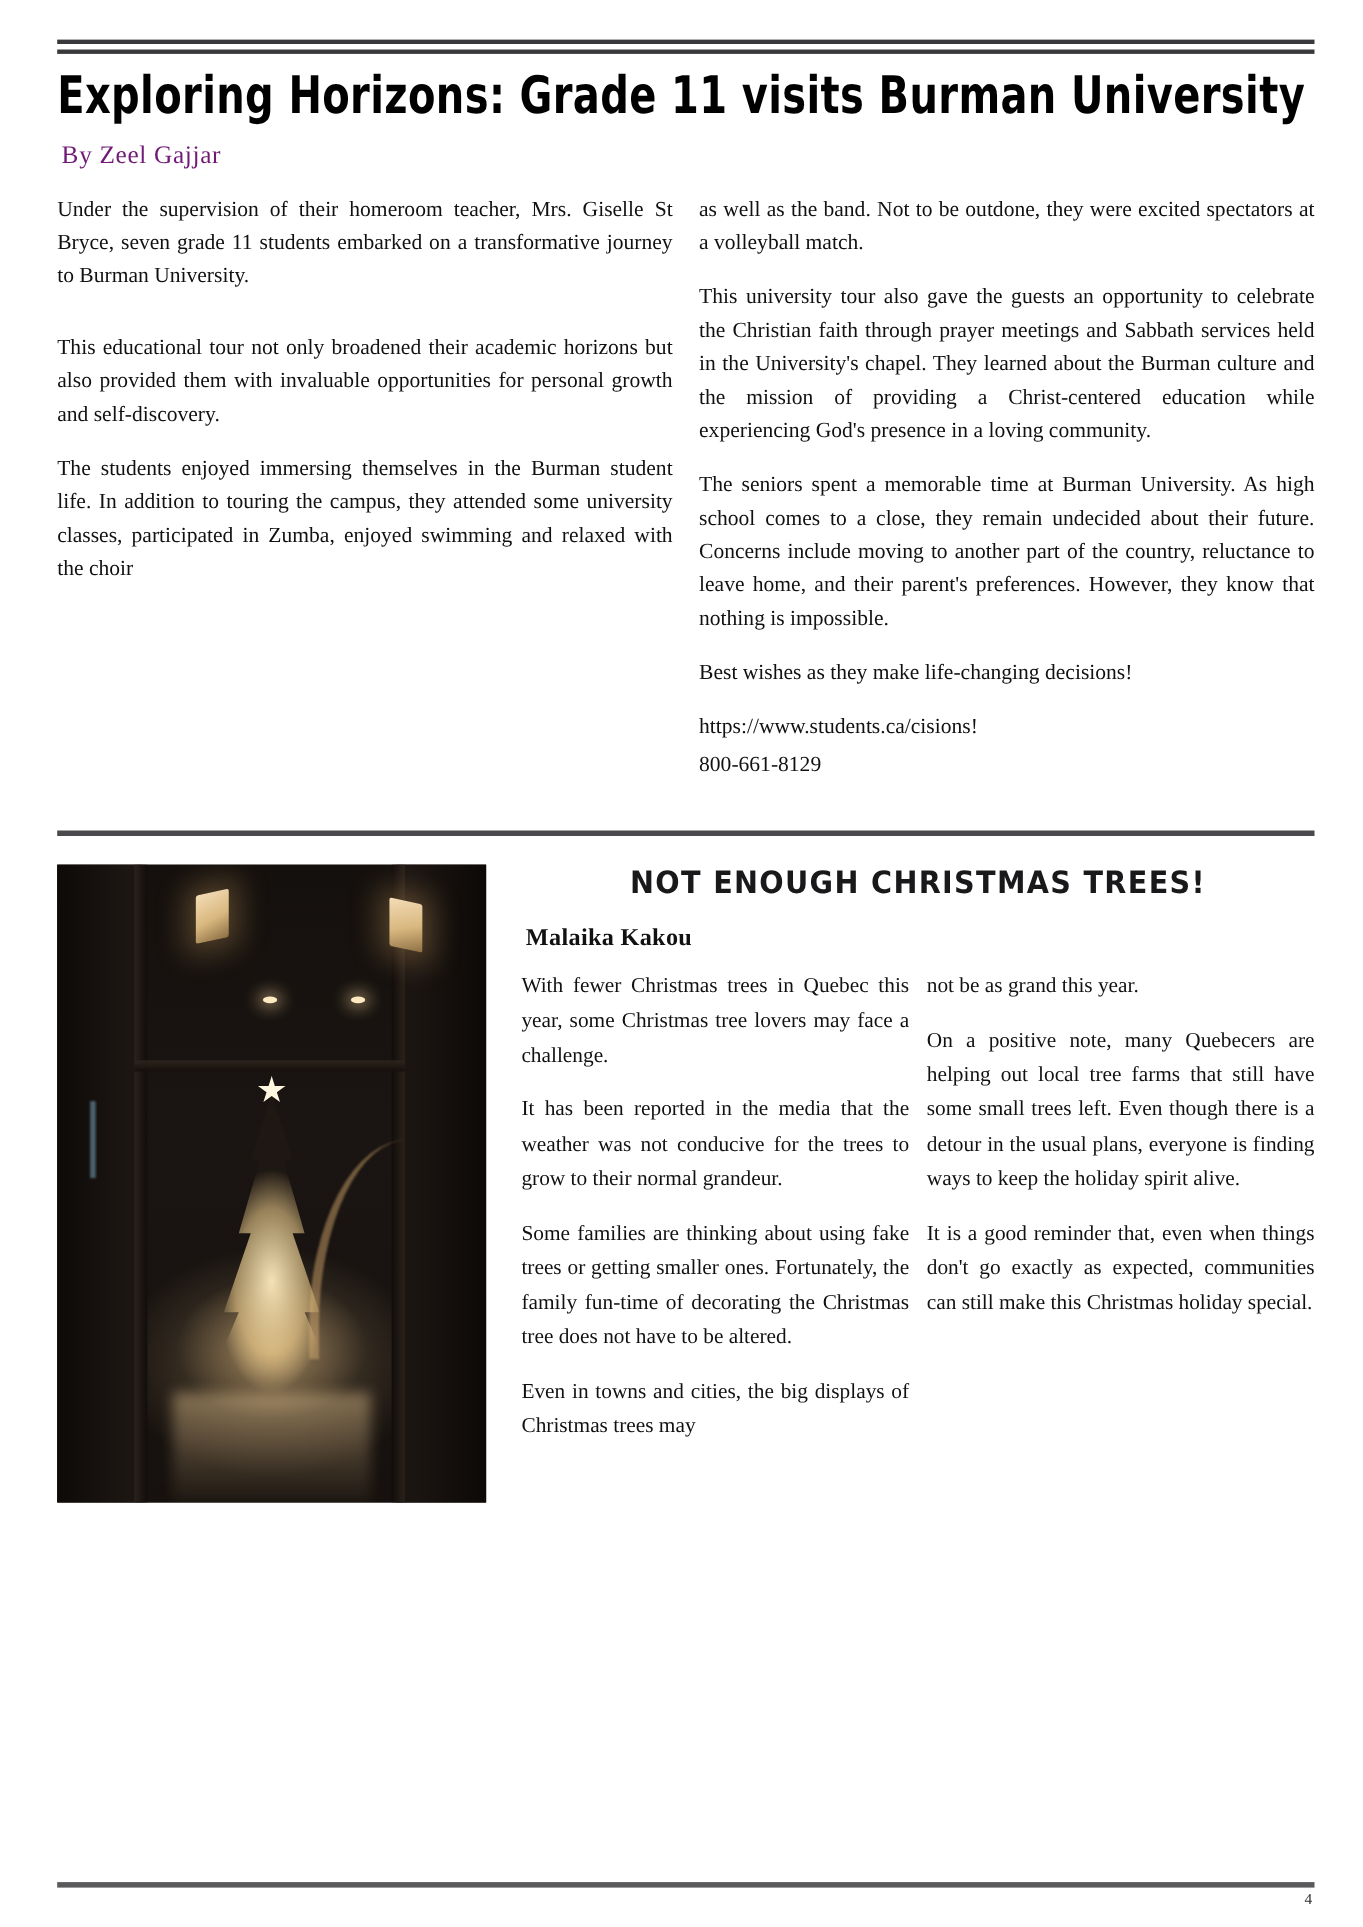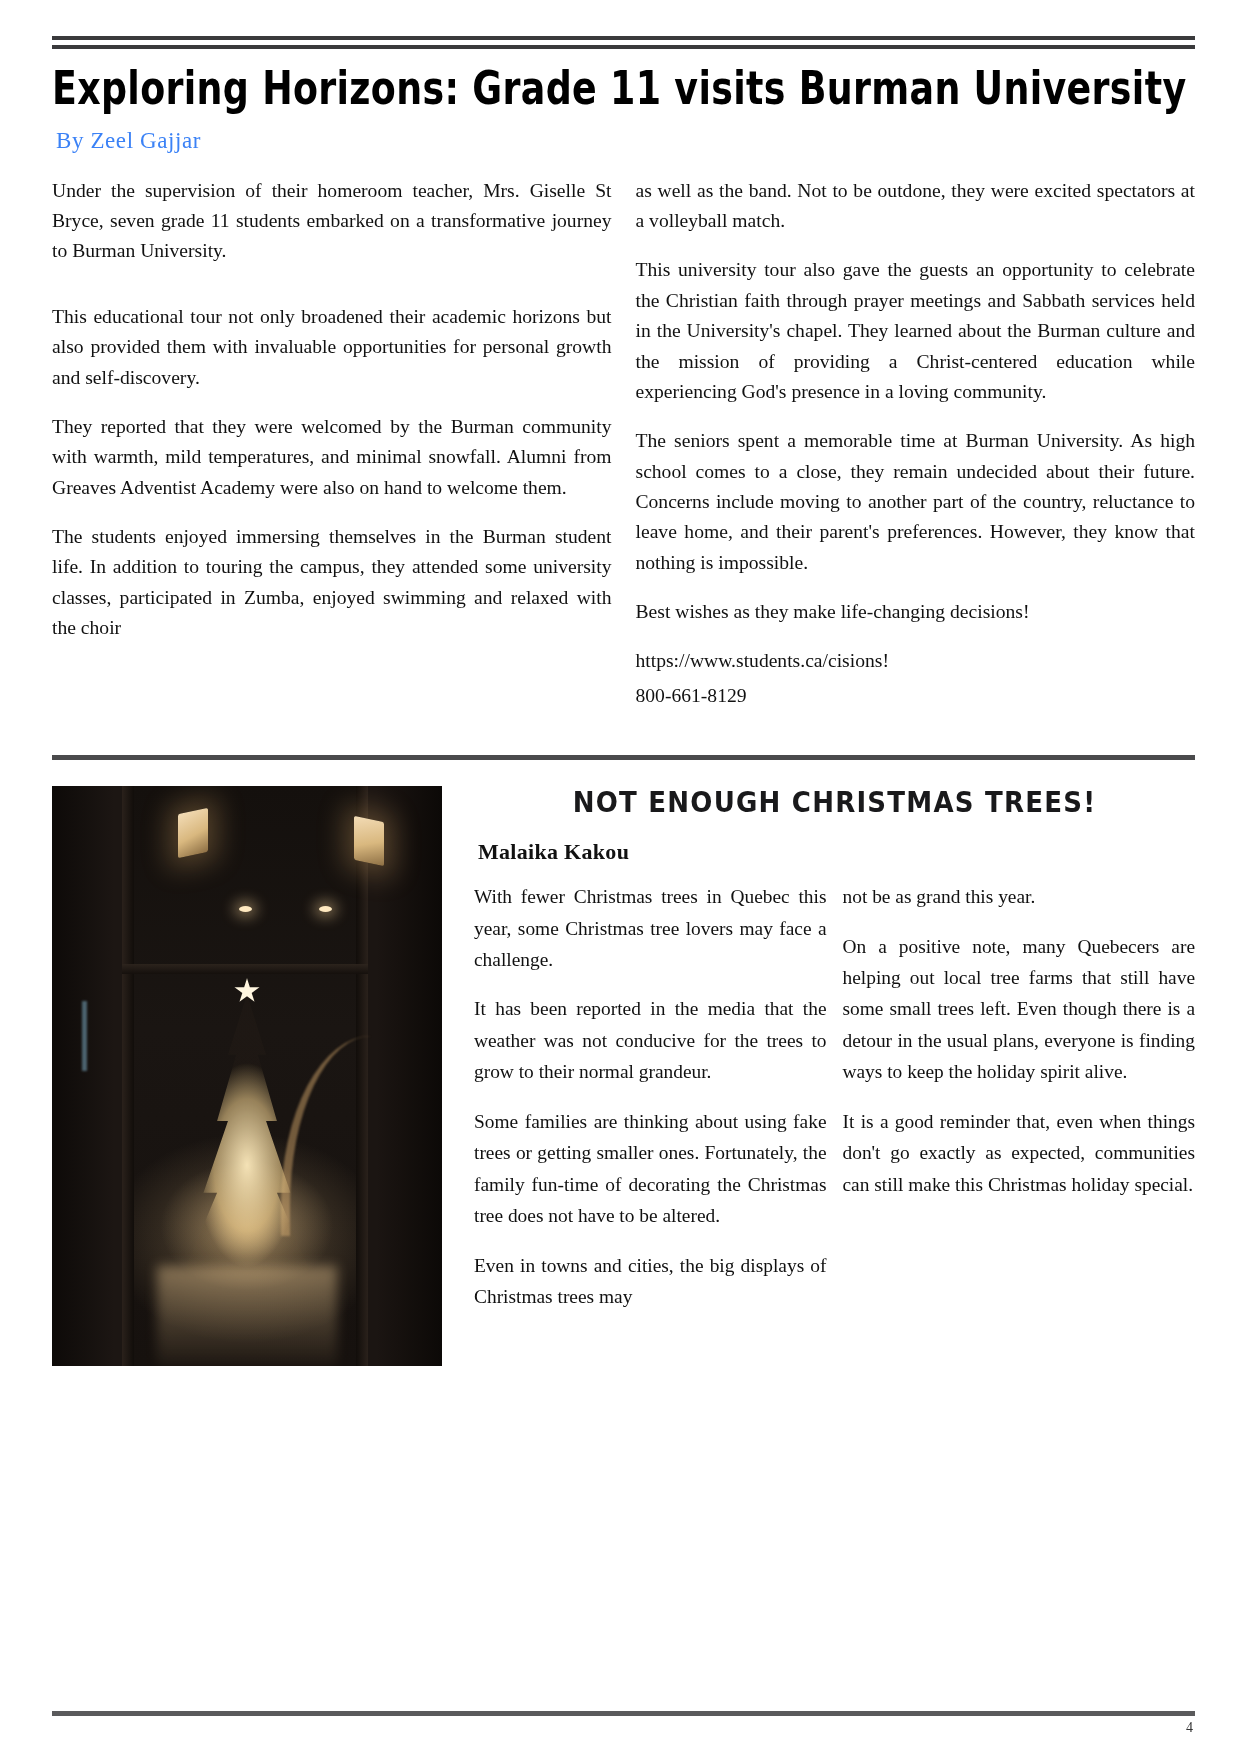--- a/index.html
+++ b/index.html
@@ -53,21 +53,21 @@
     margin: 14px 0 0 0;
     color: #000000;
     transform: scaleX(0.86);
     transform-origin: left center;
     width: 116%;
   }
   .byline {
     font-size: 23px;
     margin: 14px 0 0 4px;
     letter-spacing: 0.6px;
-    color: #3b82f6;
+    color: #701a75;
   }
 
   .cols-2 {
     display: flex;
     gap: 24px;
     margin-top: 22px;
   }
   .col {
     flex: 1 1 0;
     min-width: 0;
@@ -264,21 +264,20 @@
 
   <h1 class="headline-deco">Exploring Horizons:  Grade 11 visits  Burman University</h1>
 
   <div class="byline">By Zeel Gajjar</div>
 
   <div class="cols-2">
     <div class="col">
       <p>Under the supervision of their homeroom teacher, Mrs. Giselle St Bryce, seven grade 11 students embarked on a transformative journey to Burman University.</p>
       <div class="spacer-para"></div>
       <p>This educational tour not only broadened their academic horizons but also provided them with invaluable opportunities for personal growth and self-discovery.</p>
-      <p>They reported that they were welcomed by the Burman community with warmth, mild temperatures, and minimal snowfall. Alumni from Greaves Adventist Academy were also on hand to welcome them.</p>
       <p>The students enjoyed immersing themselves in the Burman student life. In addition to touring the campus, they attended some university classes, participated in Zumba, enjoyed swimming and relaxed with the  choir</p>
     </div>
 
     <div class="col">
       <p>as well as the band. Not to be outdone, they were excited spectators at a volleyball match.</p>
       <p>This university tour also gave the guests an opportunity to celebrate the Christian faith through prayer meetings and Sabbath services held  in the University's chapel. They learned about the Burman culture and the mission of providing a Christ-centered education while experiencing God's presence in a loving community.</p>
       <p>The seniors spent a memorable time at Burman University. As high school comes to a close, they remain undecided about their future. Concerns include moving to another part of the country, reluctance to leave home, and their parent's preferences.  However, they know that nothing is impossible.</p>
       <p>Best wishes as they make life-changing decisions!</p>
       <div class="line gap-top">https://www.students.ca/cisions!</div>
       <div class="line">800-661-8129</div>

